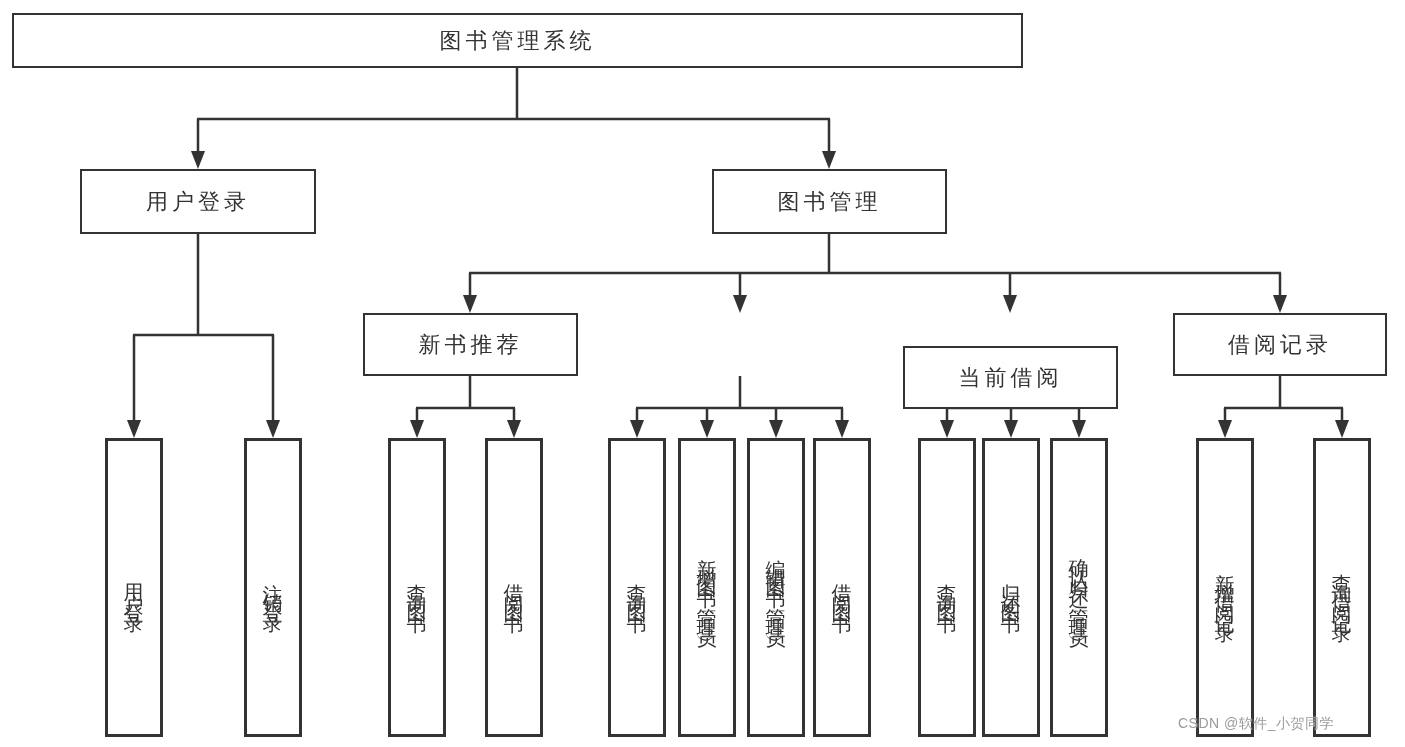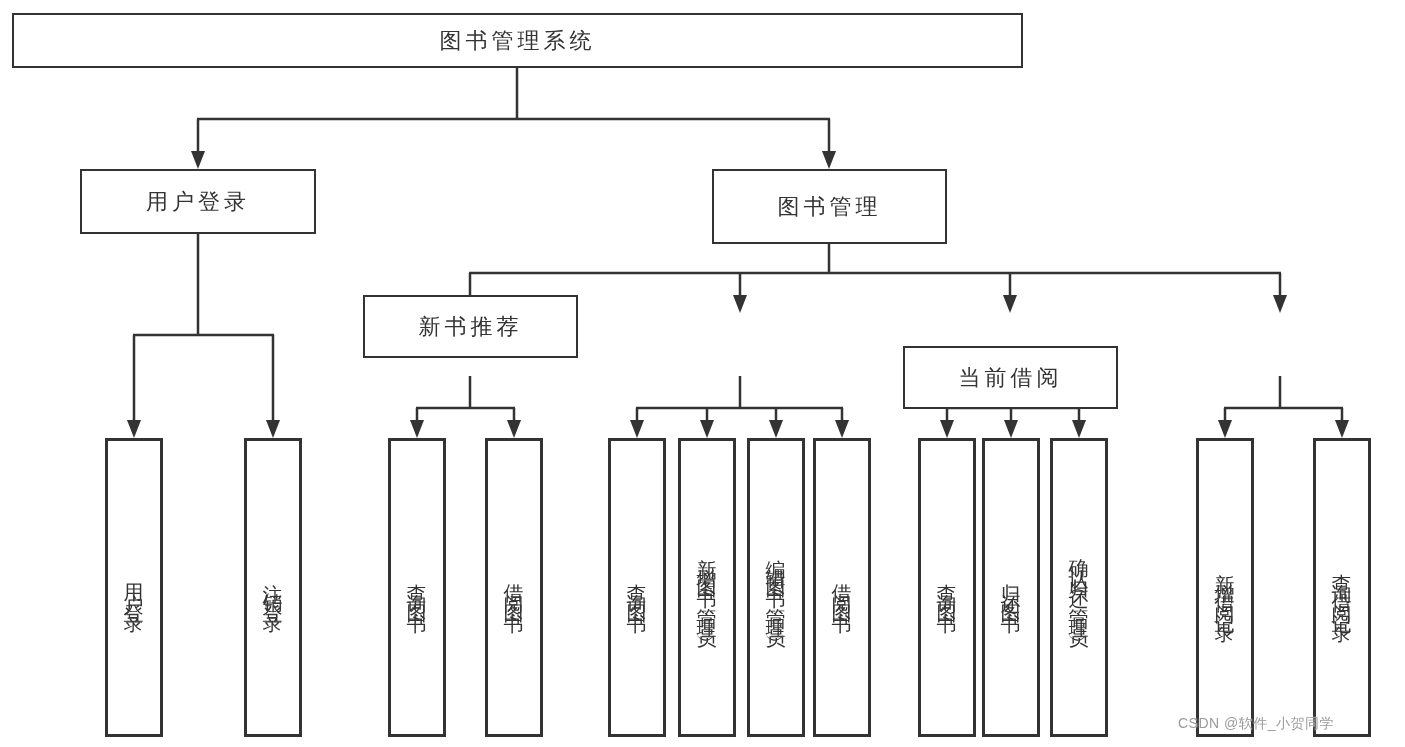--- a/index.html
+++ b/index.html
@@ -121,29 +121,32 @@
     </g>
   </svg>
 
   <div class="box" style="left:12px; top:13px; width:1011px; height:55px;">
     <span class="hlabel">图书管理系统</span>
   </div>
 
   <div class="box" style="left:80px; top:169px; width:236px; height:65px;">
     <span class="hlabel">用户登录</span>
   </div>
-  <div class="box" style="left:712px; top:169px; width:235px; height:75px;">
+  <div class="box" style="left:712px; top:169px; width:235px; height:65px;">
     <span class="hlabel">图书管理</span>
   </div>
 
-  <div class="box" style="left:363px; top:295px; width:215px; height:63px;">
+  <div class="box" style="left:363px; top:313px; width:215px; height:63px;">
     <span class="hlabel">新书推荐</span>
   </div>
   <div class="box" style="left:903px; top:313px; width:215px; height:63px;margin-top:33px;">
     <span class="hlabel">当前借阅</span>
+  </div>
+  <div class="box" style="left:1173px; top:313px; width:214px; height:63px;">
+    <span class="hlabel">借阅记录</span>
   </div>
 
   <div class="box leaf" style="left:105px;">
     <span class="vlabel">用户登录</span>
   </div>
   <div class="box leaf" style="left:244px;">
     <span class="vlabel">注销登录</span>
   </div>
   <div class="box leaf" style="left:388px;">
     <span class="vlabel">查询图书</span>

